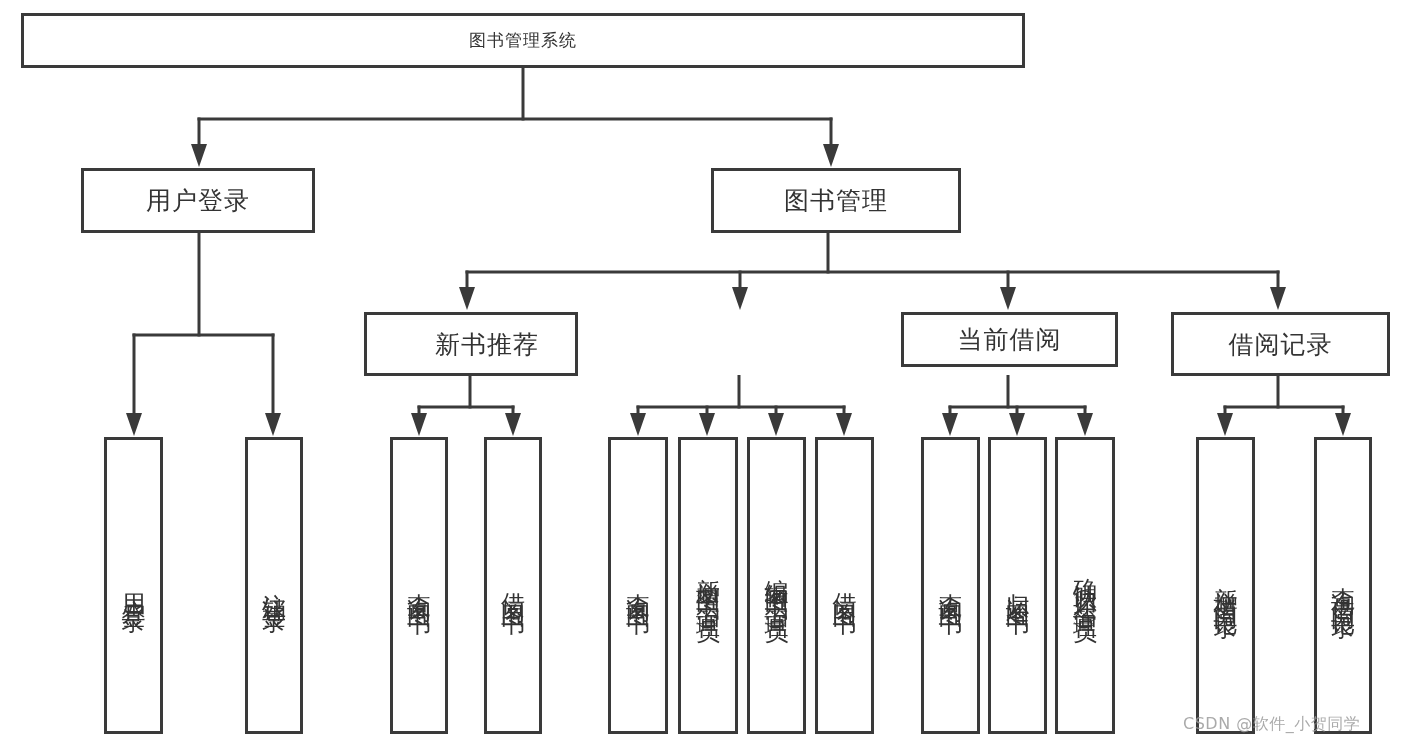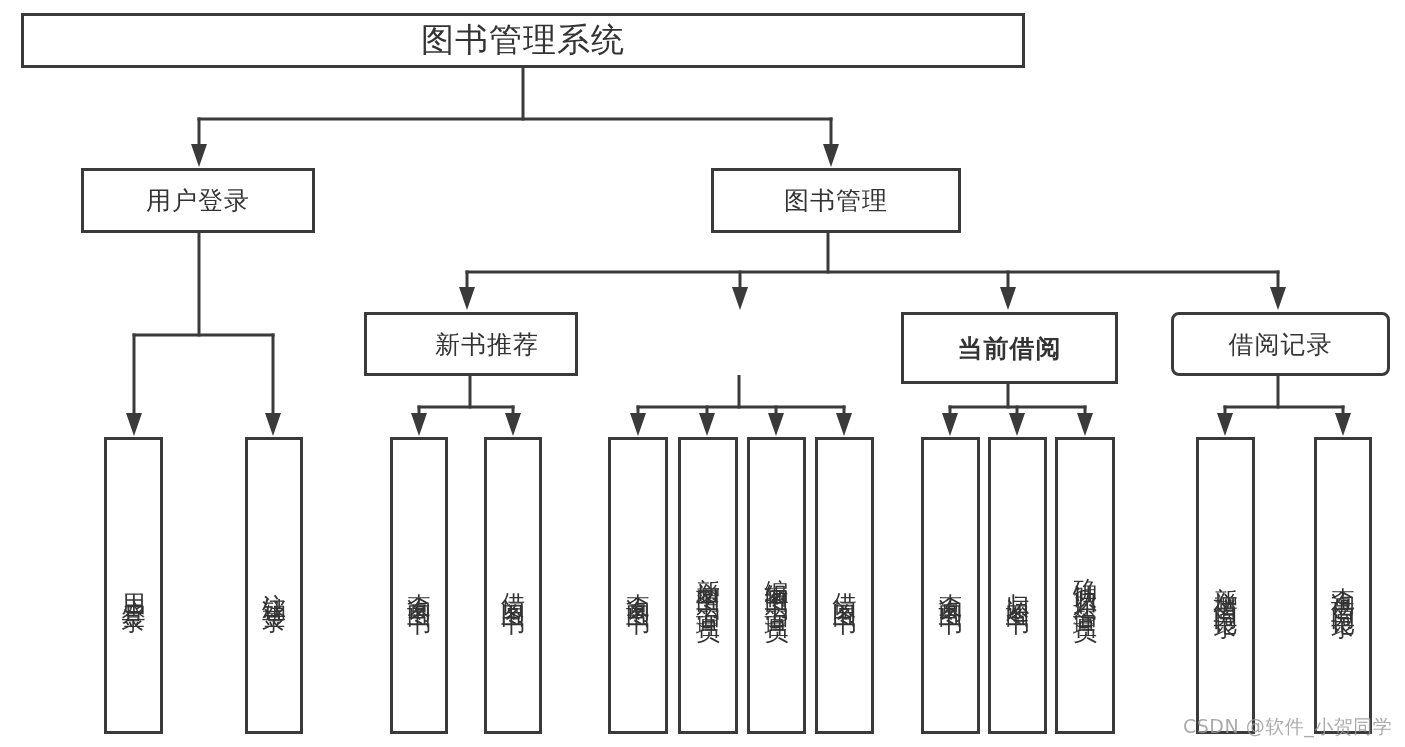--- a/index.html
+++ b/index.html
@@ -41,26 +41,26 @@
     white-space: nowrap;
   }
   .leaf {
     writing-mode: vertical-rl;
     text-orientation: mixed;
     font-size: 24px;
     letter-spacing: 6px;
     line-height: 1;
     white-space: nowrap;
   }
-  .title-box { font-size: 33px; letter-spacing: 1px; }
+  .title-box { font-size: 17px; letter-spacing: 1px; }
   .watermark {
     position: absolute;
     left: 1183px;
     top: 714px;
-    font-size: 19px;
+    font-size: 16px;
     letter-spacing: 0.5px;
     color: var(--watermark);
     opacity: 0.85;
     z-index: 3;
     white-space: nowrap;
   }
 </style>
 </head>
 <body>
 
@@ -127,22 +127,22 @@
     <line x1="1343" y1="405.5" x2="1343" y2="416"></line>
     <polygon points="1335,413 1351,413 1343,436" fill="currentColor" stroke="none"></polygon>
   </svg>
 
   <div class="box title-box" style="left:21px; top:13px; width:1004px; height:55px;">图书管理系统</div>
 
   <div class="box hlabel" style="left:81px; top:168px; width:234px; height:65px;">用户登录</div>
   <div class="box hlabel" style="left:711px; top:168px; width:250px; height:65px;">图书管理</div>
 
   <div class="box hlabel" style="left:364px; top:312px; width:214px; height:64px;padding-left:32px;">新书推荐</div>
-  <div class="box hlabel" style="left:901px; top:312px; width:217px; height:72px;font-weight:bold;">当前借阅</div>
-  <div class="box hlabel" style="left:1171px; top:312px; width:219px; height:64px;border-radius:8px;">借阅记录</div>
+  <div class="box hlabel" style="left:901px; top:312px; width:217px; height:55px;">当前借阅</div>
+  <div class="box hlabel" style="left:1171px; top:312px; width:219px; height:64px;">借阅记录</div>
 
   <div class="box leaf" style="left:104px; top:437px; width:59px; height:297px;">用户登录</div>
   <div class="box leaf" style="left:245px; top:437px; width:58px; height:297px;">注销登录</div>
 
   <div class="box leaf" style="left:390px; top:437px; width:58px; height:297px;">查询图书</div>
   <div class="box leaf" style="left:484px; top:437px; width:58px; height:297px;">借阅图书</div>
 
   <div class="box leaf" style="left:608px; top:437px; width:60px; height:297px;">查询图书</div>
   <div class="box leaf" style="left:678px; top:437px; width:60px; height:297px;">新增图书（管理员）</div>
   <div class="box leaf" style="left:747px; top:437px; width:59px; height:297px;">编辑图书（管理员）</div>

